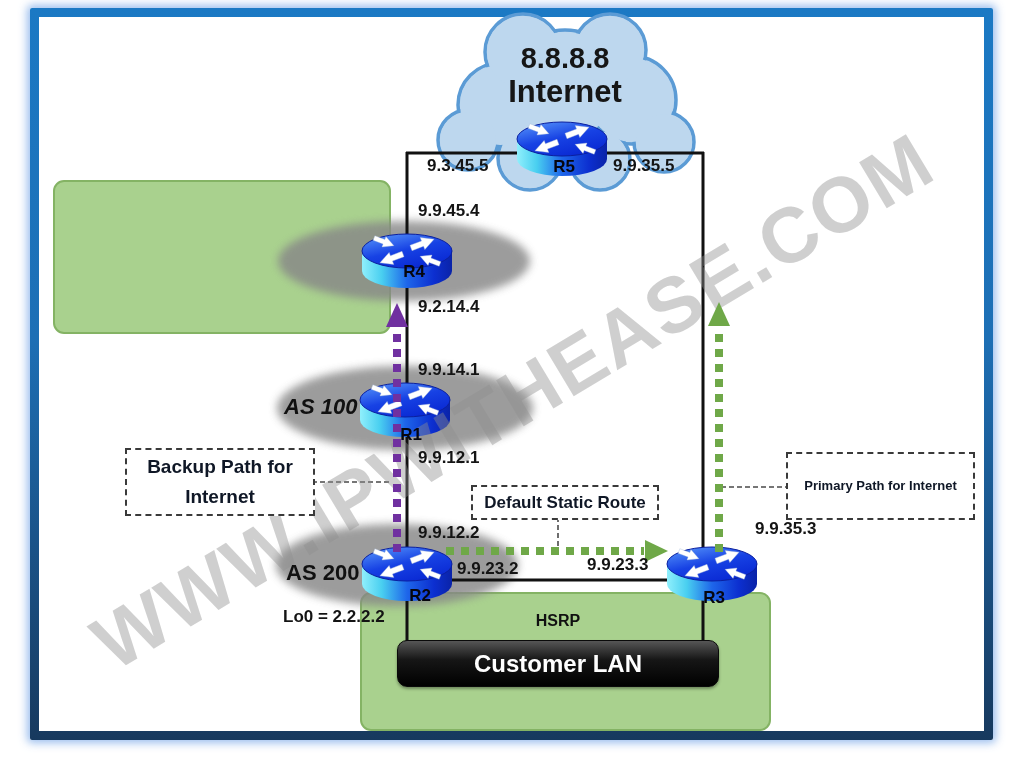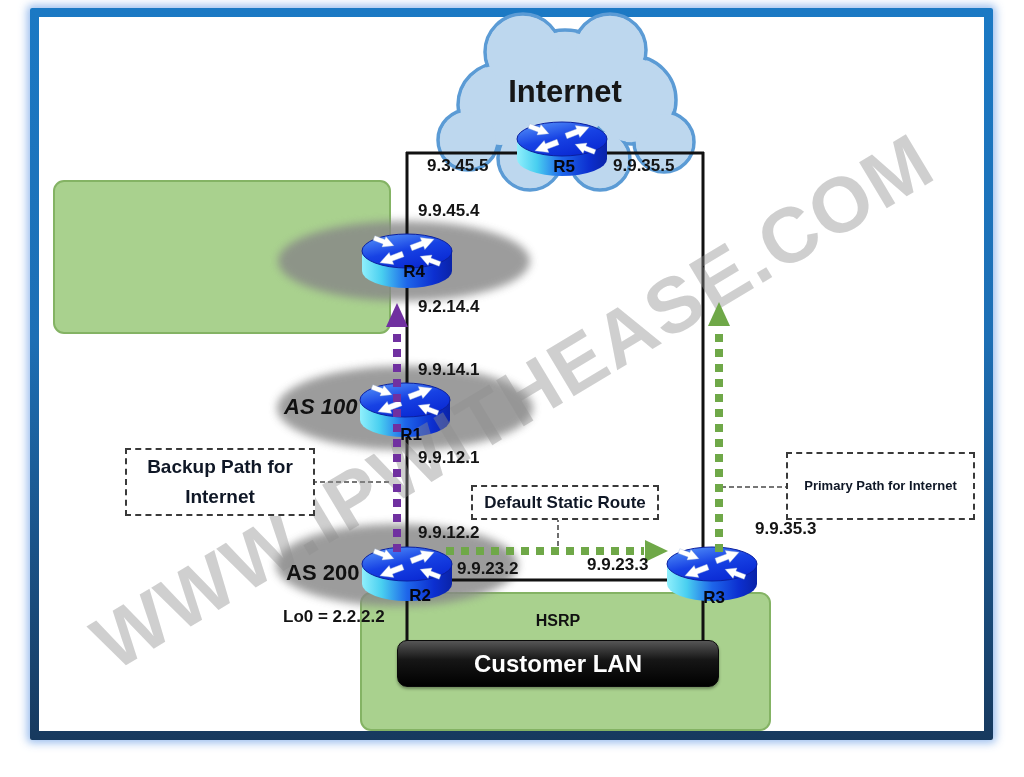--- a/index.html
+++ b/index.html
@@ -173,20 +173,21 @@
     <g>
       <line x1="719" y1="552" x2="719" y2="330" stroke="#6FA848" stroke-width="8" stroke-dasharray="8 7"></line>
       <polygon points="719,302 708,326 730,326" fill="#6FA848"></polygon>
     </g>
     <g>
       <line x1="446" y1="551" x2="644" y2="551" stroke="#6FA848" stroke-width="8" stroke-dasharray="8 7"></line>
       <polygon points="668,551 645,540 645,562" fill="#6FA848"></polygon>
     </g>
   </svg>
 
+  <div id="cloud-ip">8.8.8.8</div>
   <div id="cloud-name">Internet</div>
 
   <div class="rlabel" style="left:542px;top:158px;">R5</div>
   <div class="rlabel" style="left:392px;top:263px;">R4</div>
   <div class="rlabel" style="left:389px;top:426px;">R1</div>
   <div class="rlabel" style="left:387px;top:587px;text-align:right;">R2</div>
   <div class="rlabel" style="left:692px;top:589px;">R3</div>
 
   <div class="iplabel" style="left:427px;top:157px;">9.3.45.5</div>
   <div class="iplabel" style="left:613px;top:157px;">9.9.35.5</div>

